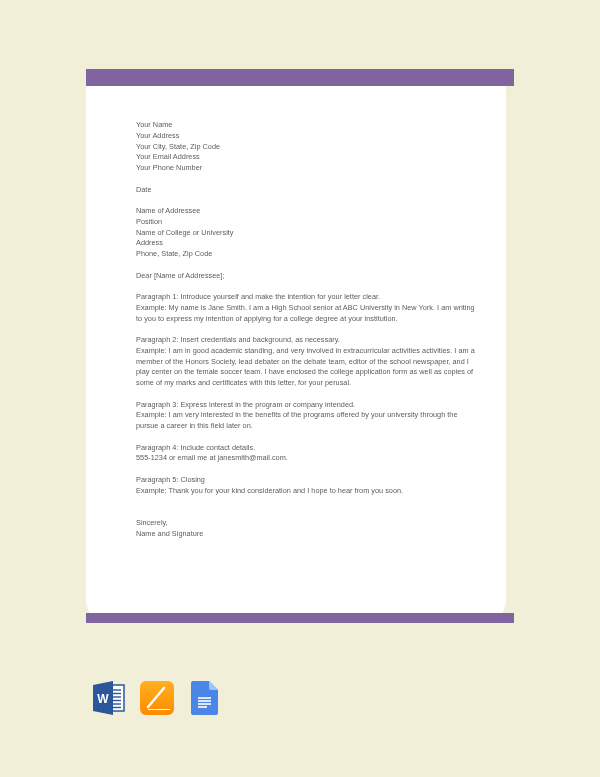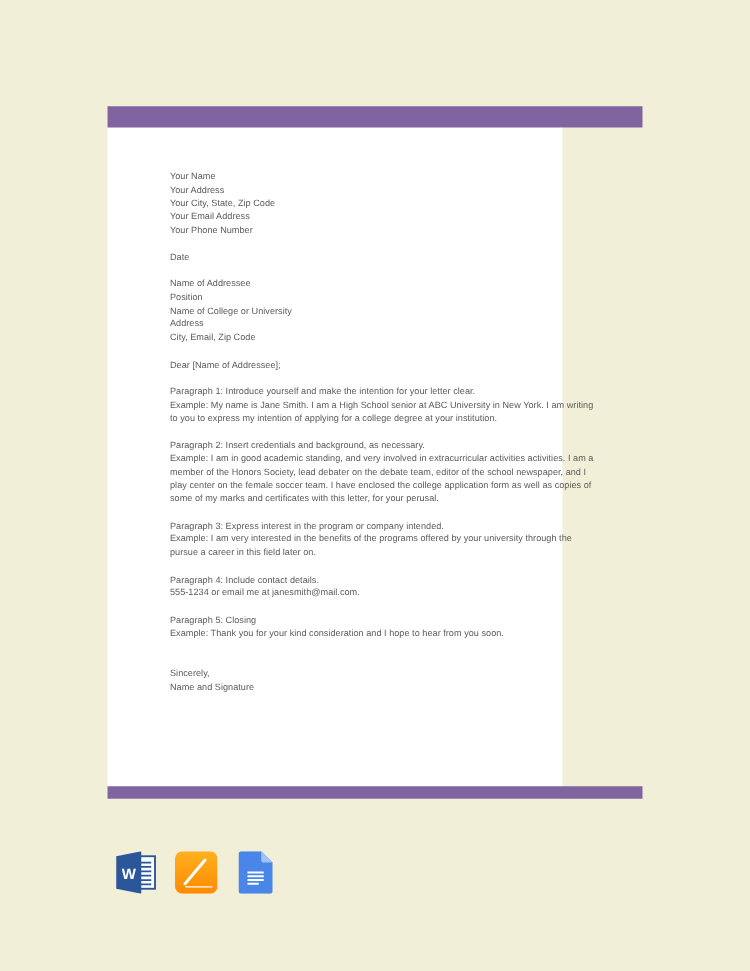--- a/index.html
+++ b/index.html
@@ -5,23 +5,24 @@
   html, body { margin: 0; padding: 0; }
   body {
     width: 600px; height: 777px;
     background: #f2efd9;
     position: relative;
     overflow: hidden;
     font-family: "Liberation Sans", sans-serif;
   }
   .page {
     position: absolute;
-    left: 86px; top: 85px;
-    width: 364px; height: 554px;
+    left: 86px; top: 69px;
+    width: 420px; height: 554px;
     background: #ffffff;
+    border-radius: 23px;
   }
   .band {
     position: absolute; left: 0; width: 428px; height: 17px;
     background: #7f649f;
   }
   .band.top { top: 0; }
   .band.bottom { bottom: 0; height: 10px; }
   .letter {
     position: absolute;
     left: 50px; top: 51px;
@@ -56,21 +57,21 @@
 
     <div class="block">
       <span class="line">Date</span>
     </div>
 
     <div class="block">
       <span class="line">Name of Addressee</span>
       <span class="line">Position</span>
       <span class="line">Name of College or University</span>
       <span class="line">Address</span>
-      <span class="line">City, Email, Zip Code</span>
+      <span class="line">Phone, State, Zip Code</span>
     </div>
 
     <div class="block">
       <span class="line">Dear [Name of Addressee];</span>
     </div>
 
     <div class="block">
       <span class="line">Paragraph 1: Introduce yourself and make the intention for your letter clear.</span>
       <span class="line">Example: My name is Jane Smith. I am a High School senior at ABC University in New York. I am writing</span>
       <span class="line">to you to express my intention of applying for a college degree at your institution.</span>

